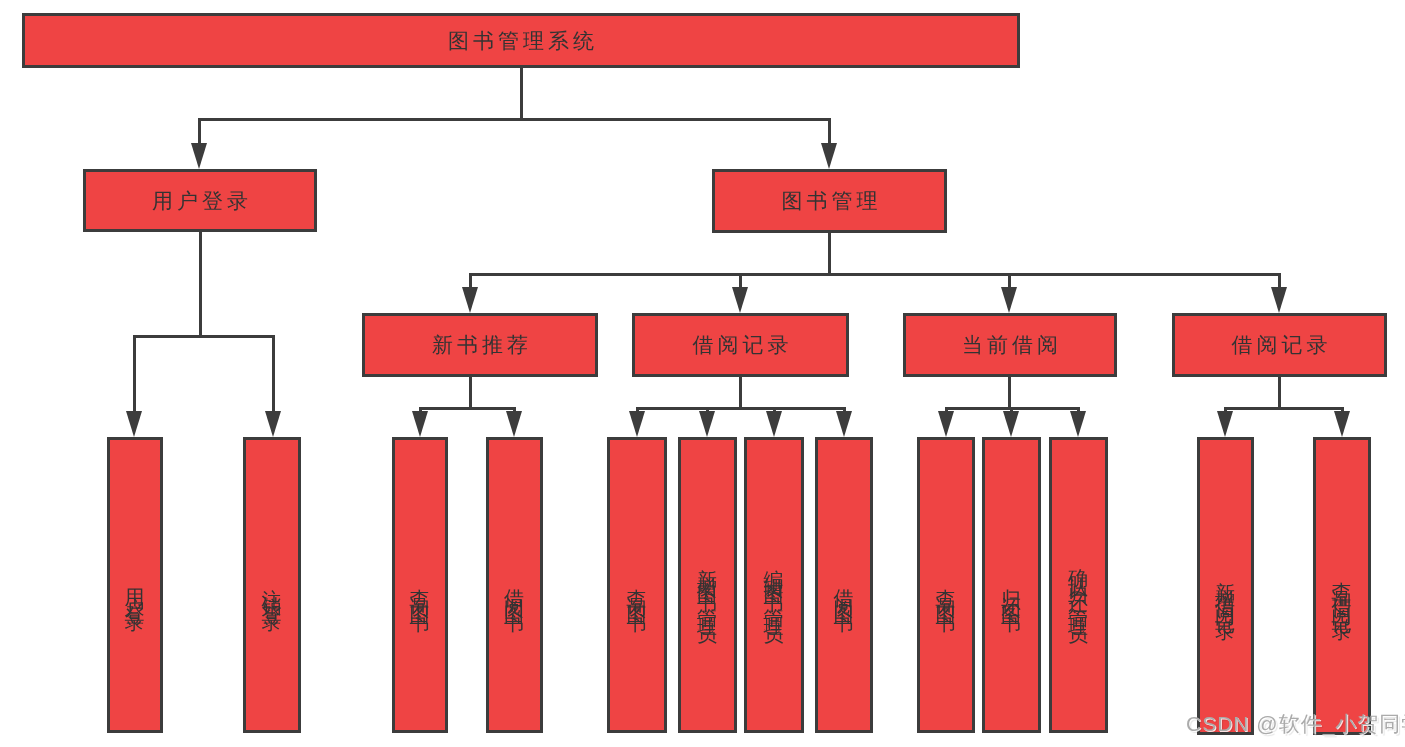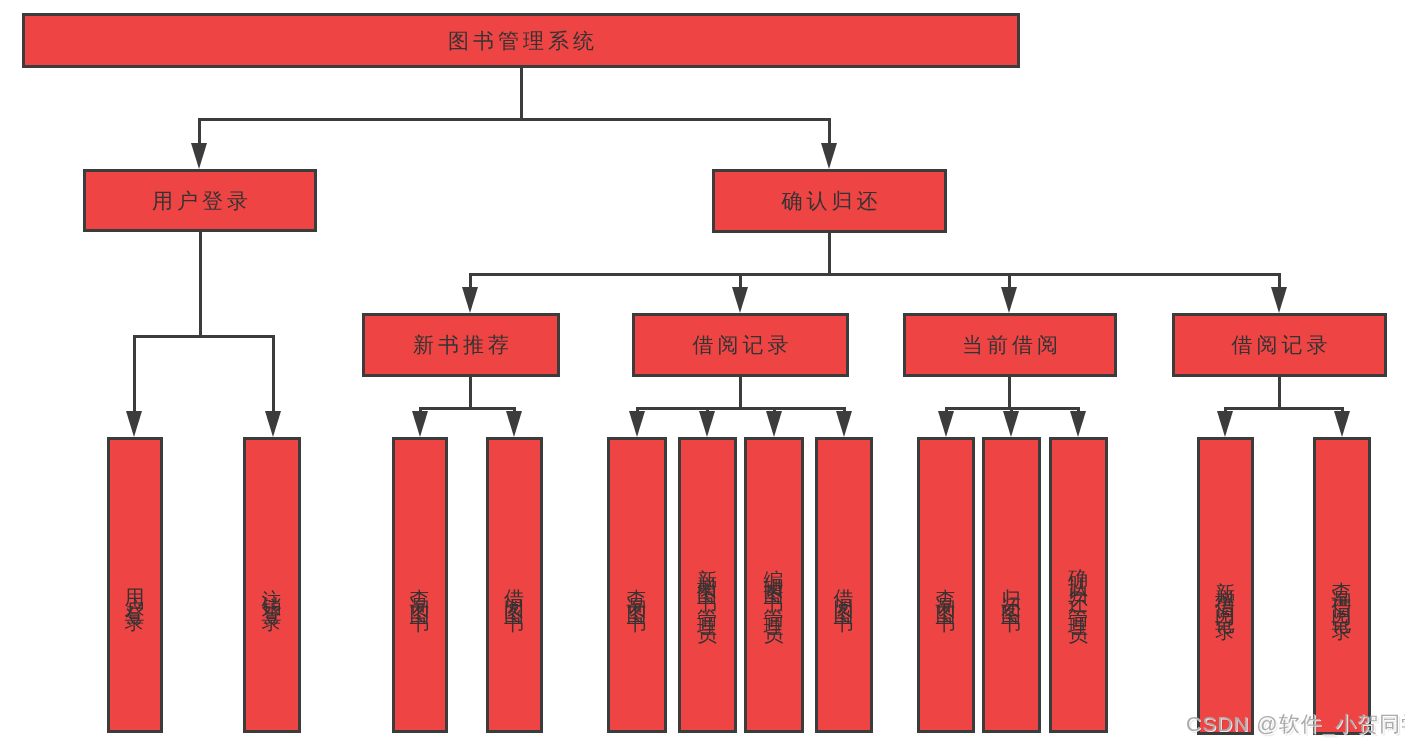--- a/index.html
+++ b/index.html
@@ -76,42 +76,42 @@
   <div class="line hline" style="left:198px;top:118px;width:633px;"></div>
   <div class="line vline" style="left:198px;top:118px;height:28px;"></div>
   <div class="tri" style="left:191px;top:143px;"></div>
   <div class="line vline" style="left:828px;top:118px;height:28px;"></div>
   <div class="tri" style="left:821px;top:143px;"></div>
 
   <div class="box" style="left:83px;top:169px;width:234px;height:63px;">
     <span class="h-label">用户登录</span>
   </div>
   <div class="box" style="left:712px;top:169px;width:235px;height:64px;">
-    <span class="h-label">确认归还</span>
+    <span class="h-label">图书管理</span>
   </div>
 
   <div class="line vline" style="left:199px;top:232px;height:103px;"></div>
   <div class="line hline" style="left:133px;top:335px;width:142px;"></div>
   <div class="line vline" style="left:133px;top:335px;height:79px;"></div>
   <div class="tri" style="left:126px;top:411px;"></div>
   <div class="line vline" style="left:272px;top:335px;height:79px;"></div>
   <div class="tri" style="left:265px;top:411px;"></div>
 
   <div class="line vline" style="left:828px;top:233px;height:40px;"></div>
   <div class="line hline" style="left:469px;top:273px;width:812px;"></div>
   <div class="line vline" style="left:469px;top:273px;height:17px;"></div>
   <div class="tri" style="left:462px;top:287px;"></div>
   <div class="line vline" style="left:739px;top:273px;height:17px;"></div>
   <div class="tri" style="left:732px;top:287px;"></div>
   <div class="line vline" style="left:1008px;top:273px;height:17px;"></div>
   <div class="tri" style="left:1001px;top:287px;"></div>
   <div class="line vline" style="left:1278px;top:273px;height:17px;"></div>
   <div class="tri" style="left:1271px;top:287px;"></div>
 
-  <div class="box" style="left:362px;top:313px;width:198px;height:64px;">
+  <div class="box" style="left:362px;top:313px;width:236px;height:64px;">
     <span class="h-label">新书推荐</span>
   </div>
   <div class="box" style="left:632px;top:313px;width:217px;height:64px;">
     <span class="h-label">借阅记录</span>
   </div>
   <div class="box" style="left:903px;top:313px;width:214px;height:64px;">
     <span class="h-label">当前借阅</span>
   </div>
   <div class="box" style="left:1172px;top:313px;width:215px;height:64px;">
     <span class="h-label">借阅记录</span>

